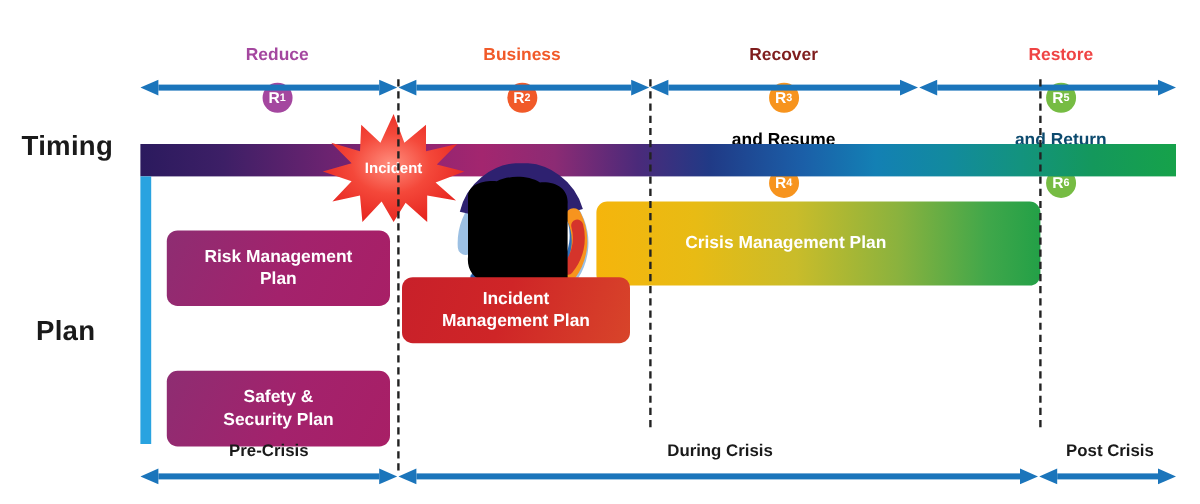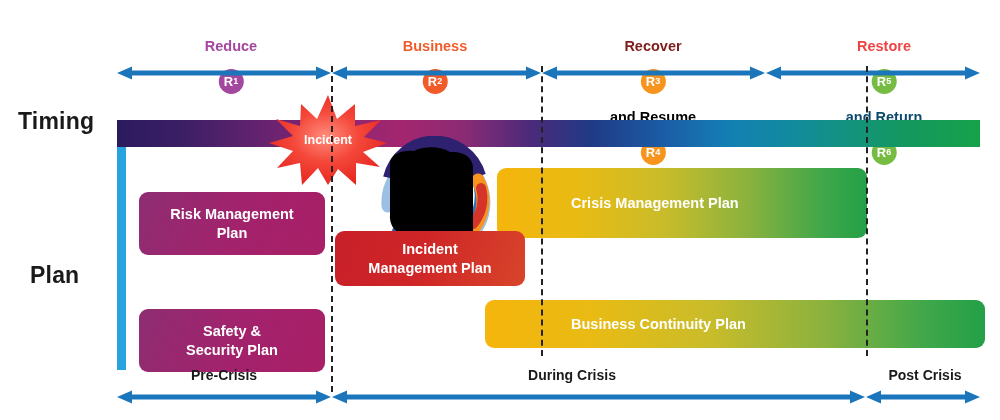--- a/index.html
+++ b/index.html
@@ -286,21 +286,20 @@
     <div id="incident-text">Incident</div>
   </div>
 
   <div class="plan-box" id="box-risk">Risk Management
 Plan</div>
   <div class="plan-box" id="box-safety">Safety &amp;
 Security Plan</div>
   <div class="plan-box" id="box-incident-plan">Incident
 Management Plan</div>
   <div class="plan-box grad-ylw-grn" id="box-crisis-mgmt">Crisis Management Plan</div>
-  <div class="plan-box grad-ylw-grn" id="box-bcp">Business Continuity Plan</div>
 
   <div class="dashed" style="left:331px; top:66px; height:326px;"></div>
   <div class="dashed" style="left:541px; top:66px; height:290px;"></div>
   <div class="dashed" style="left:866px; top:66px; height:290px;"></div>
 
   <div class="arrow-seg" id="bot-arrow-0" style="left:117px; bottom:16px; width:214px;">
       <svg viewBox="0 0 214 14" preserveAspectRatio="none">
         <rect x="15" y="4.5" width="184" height="5" fill="#1b75bb"></rect>
         <polygon points="0,7 15,0.5 15,13.5" fill="#1b75bb"></polygon>
         <polygon points="214,7 199,0.5 199,13.5" fill="#1b75bb"></polygon>
@@ -315,16 +314,16 @@
     </div>
   <div class="arrow-seg" id="bot-arrow-2" style="left:866px; bottom:16px; width:114px;">
       <svg viewBox="0 0 114 14" preserveAspectRatio="none">
         <rect x="15" y="4.5" width="84" height="5" fill="#1b75bb"></rect>
         <polygon points="0,7 15,0.5 15,13.5" fill="#1b75bb"></polygon>
         <polygon points="114,7 99,0.5 99,13.5" fill="#1b75bb"></polygon>
       </svg>
     </div>
 
   <div class="bottom-caption" style="left:224px">Pre-Crisis</div>
-  <div class="bottom-caption" style="left:572px">During Crisis</div>
+  <div class="bottom-caption" style="left:600px">During Crisis</div>
   <div class="bottom-caption" style="left:925px">Post Crisis</div>
 
 </div>
 
 </body></html>

